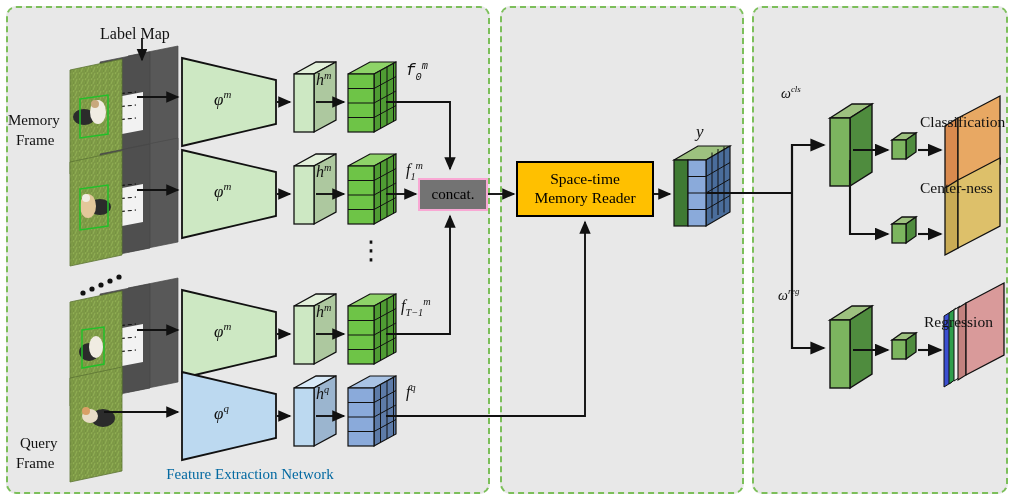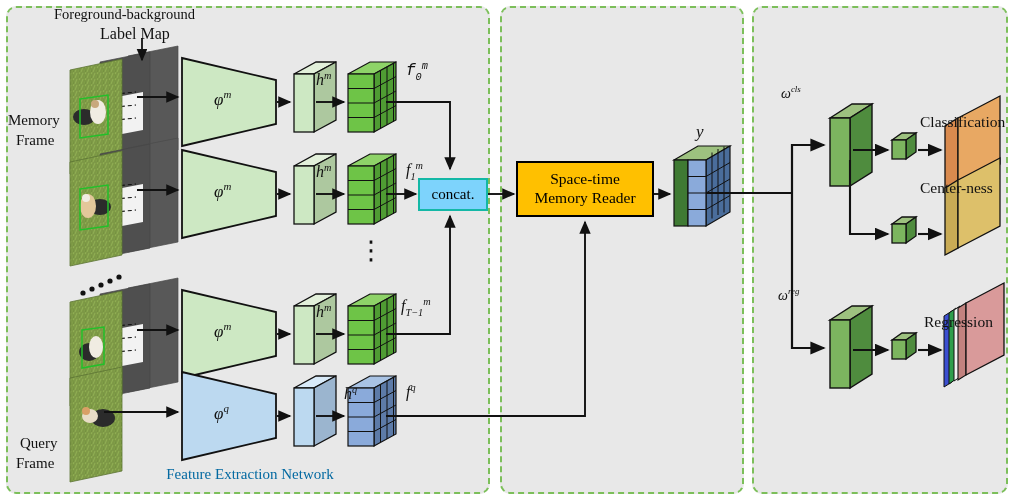--- a/index.html
+++ b/index.html
@@ -4,21 +4,21 @@
 <style>
   html,body{margin:0;padding:0;background:#ffffff;}
   body{width:1014px;height:500px;font-family:"Liberation Serif",serif;}
   #stage{position:relative;width:1014px;height:500px;overflow:hidden;background:#fff;}
   .panel{position:absolute;background:#e8e8e8;border:2px dashed #7cbf5a;border-radius:10px;box-sizing:border-box;}
   .panel-label{position:absolute;font-family:"Liberation Serif",serif;font-size:15px;color:#0369a1;text-align:center;white-space:nowrap;}
   .txt{position:absolute;font-family:"Liberation Serif",serif;color:#111;white-space:nowrap;}
   .mathlbl{position:absolute;font-family:"Liberation Serif",serif;font-style:italic;color:#111;white-space:nowrap;}
   .mathlbl sub,.mathlbl sup{font-style:italic;font-size:0.64em;}
   svg.layer{position:absolute;left:0;top:0;width:1014px;height:500px;overflow:visible;}
-  .boxwhite{position:absolute;background:#7dd3fc;border:2px solid #14b8a6;box-sizing:border-box;
+  .boxwhite{position:absolute;background:#737373;border:2px solid #f9a8d4;box-sizing:border-box;
             display:flex;align-items:center;justify-content:center;font-family:"Liberation Serif",serif;
             font-size:15px;color:#000;}
   .boxorange{position:absolute;background:#ffc000;border:2px solid #000;box-sizing:border-box;
             display:flex;align-items:center;justify-content:center;text-align:center;line-height:1.2;
             font-family:"Liberation Serif",serif;font-size:15.5px;color:#000;}
 </style>
 </head>
 <body>
 
 <div id="stage">
@@ -361,21 +361,20 @@
     <span>concat.</span>
   </div>
 
   <div class="boxorange" style="left:516px;top:161px;width:138px;height:56px;">
     <div>
       <div>Space-time</div>
       <div>Memory Reader</div>
     </div>
   </div>
 
-  <div class="txt" style="left:54px;top:6px;font-size:14.5px;">Foreground-background</div>
   <div class="txt" style="left:100px;top:25px;font-size:16px;">Label Map</div>
 
   <div class="txt" style="left:8px;top:112px;font-size:15px;">Memory</div>
   <div class="txt" style="left:16px;top:132px;font-size:15px;">Frame</div>
 
   <div class="txt" style="left:20px;top:435px;font-size:15px;">Query</div>
   <div class="txt" style="left:16px;top:455px;font-size:15px;">Frame</div>
 
   <div class="mathlbl" style="left:214px;top:88px;font-size:17px;">
     <span>φ</span><sup>m</sup>
@@ -392,21 +391,21 @@
 
   <div class="mathlbl" style="left:316px;top:70px;font-size:16px;">
     <span>h</span><sup>m</sup>
   </div>
   <div class="mathlbl" style="left:316px;top:162px;font-size:16px;">
     <span>h</span><sup>m</sup>
   </div>
   <div class="mathlbl" style="left:316px;top:302px;font-size:16px;">
     <span>h</span><sup>m</sup>
   </div>
-  <div class="mathlbl" style="left:316px;top:384px;font-size:16px;margin-left:28px;">
+  <div class="mathlbl" style="left:316px;top:384px;font-size:16px;">
     <span>h</span><sup>q</sup>
   </div>
 
   <div class="mathlbl" style="left:406px;top:60px;font-size:16px;font-family:Liberation Mono, monospace;">
     <span>f</span><sub>0</sub><sup>m</sup>
   </div>
   <div class="mathlbl" style="left:406px;top:160px;font-size:16px;">
     <span>f</span><sub>1</sub><sup>m</sup>
   </div>
   <div class="mathlbl" style="left:401px;top:296px;font-size:16px;">

